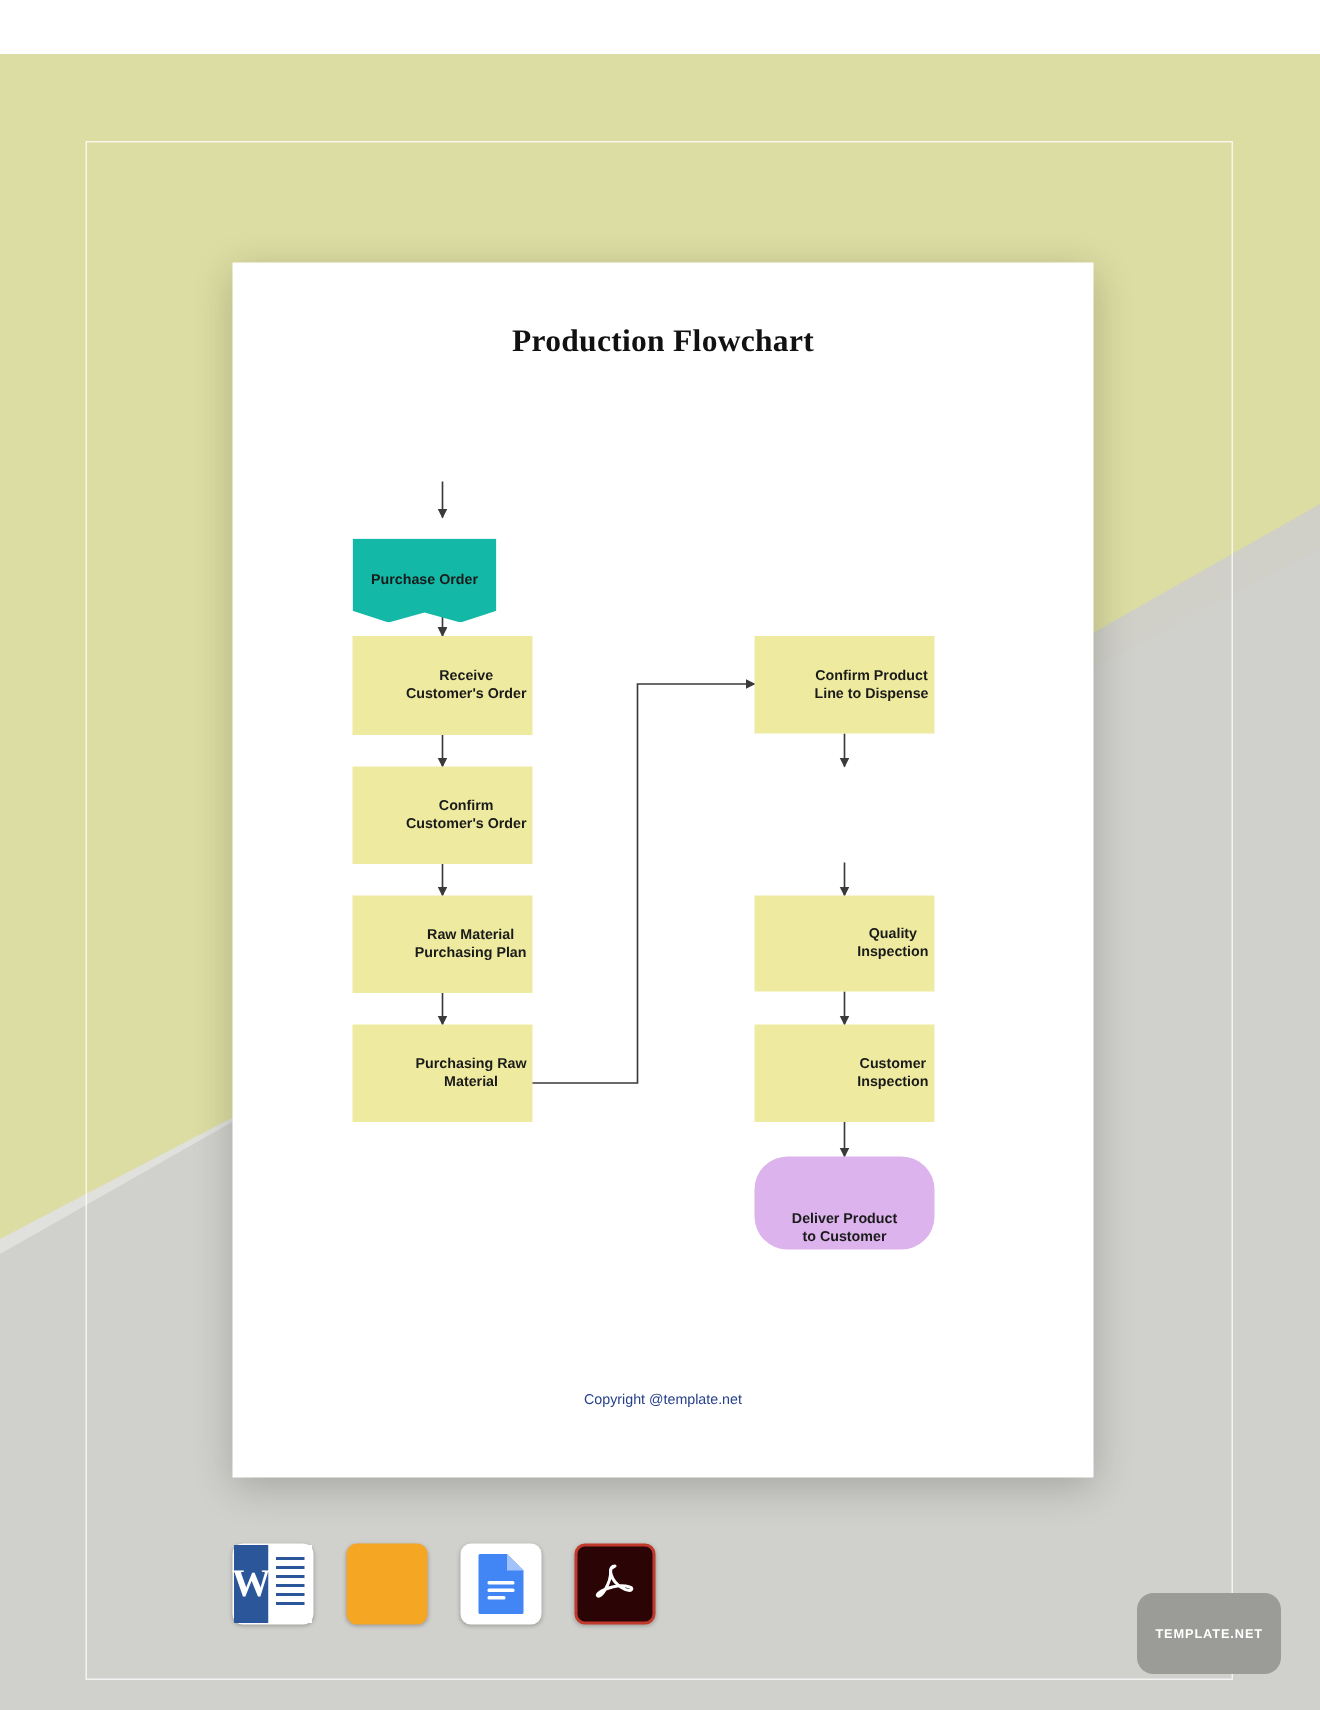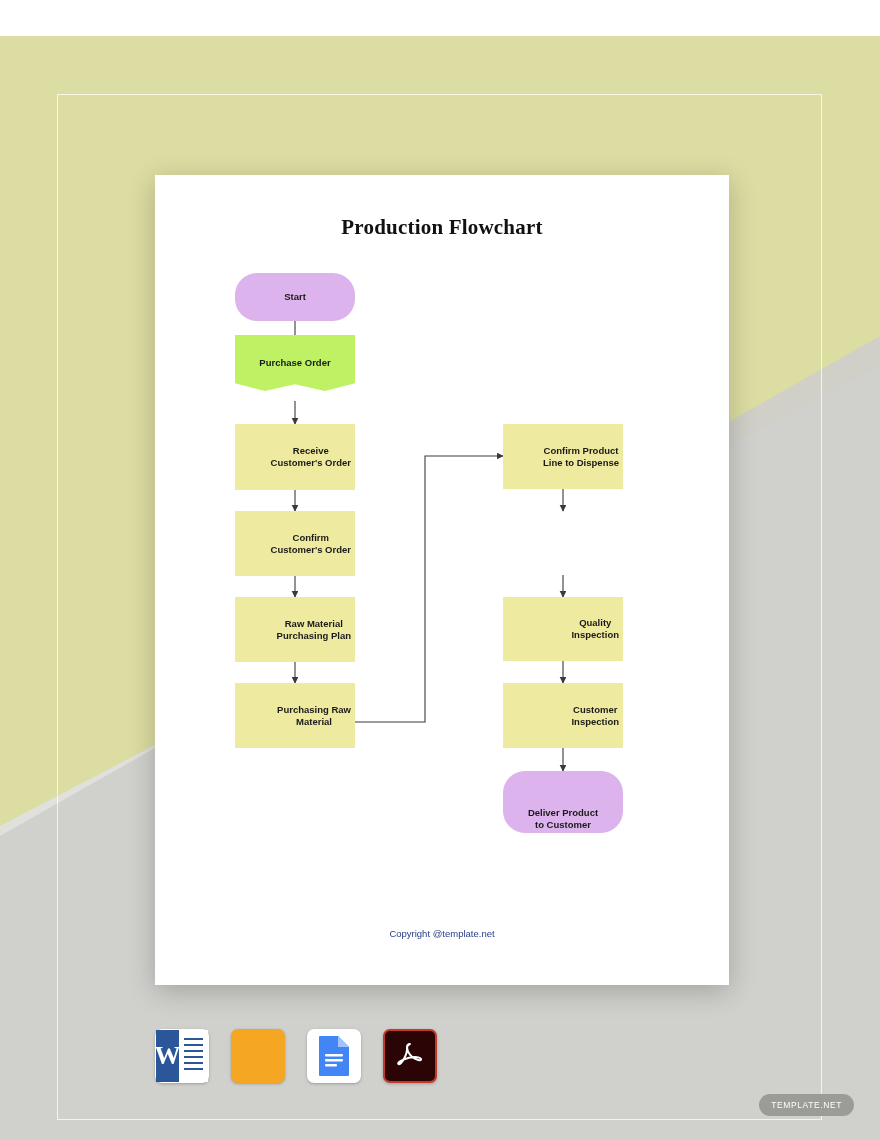--- a/index.html
+++ b/index.html
@@ -143,23 +143,23 @@
   }
   .pencil svg, .gdocsvg, .pdfsvg { display: block; }
 
   
   #badge {
     position: absolute;
     right: 26px; bottom: 24px;
     background: #9b9b98;
     color: #ffffff;
     font-size: 8.5px;
-    font-weight: normal;
+    font-weight: bold;
     letter-spacing: .6px;
-    padding: 6px 12px;
+    padding: 22px 12px;
     border-radius: 11px;
   }
 </style>
 </head>
 <body>
 
 <div id="stage">
   <div id="khaki"></div>
   <div id="greyband"></div>
   <div id="frame"></div>
@@ -193,25 +193,22 @@
           <line x1="408" y1="400" x2="408" y2="422"></line>
 
           <line x1="408" y1="486" x2="408" y2="508"></line>
 
           <line x1="408" y1="573" x2="408" y2="596"></line>
 
           <path d="M190,547 L270,547 L270,281 L348,281"></path>
         </g>
       </svg>
 
-      <div class="node n-term" style="left:80px; top:98px; width:120px; height:48px; background:#dcb3ec;">
-        <span>Start</span>
-      </div>
-
-      <div class="node n-doc" style="left:80px; top:160px; width:120px; height:56px; background:#bef264;
+
+      <div class="node n-doc" style="left:80px; top:184px; width:96px; height:56px; background:#14b8a6;
                   clip-path: polygon(0 0, 100% 0, 100% 86%, 75% 100%, 50% 88%, 25% 100%, 0 86%);">
         <span>Purchase Order</span>
       </div>
 
       <div class="node n-rect" style="left:80px; top:249px; width:120px; height:66px; background:#eeeba0;">
         <span>Receive
 Customer's Order</span>
       </div>
 
       <div class="node n-rect" style="left:80px; top:336px; width:120px; height:65px; background:#eeeba0;">

